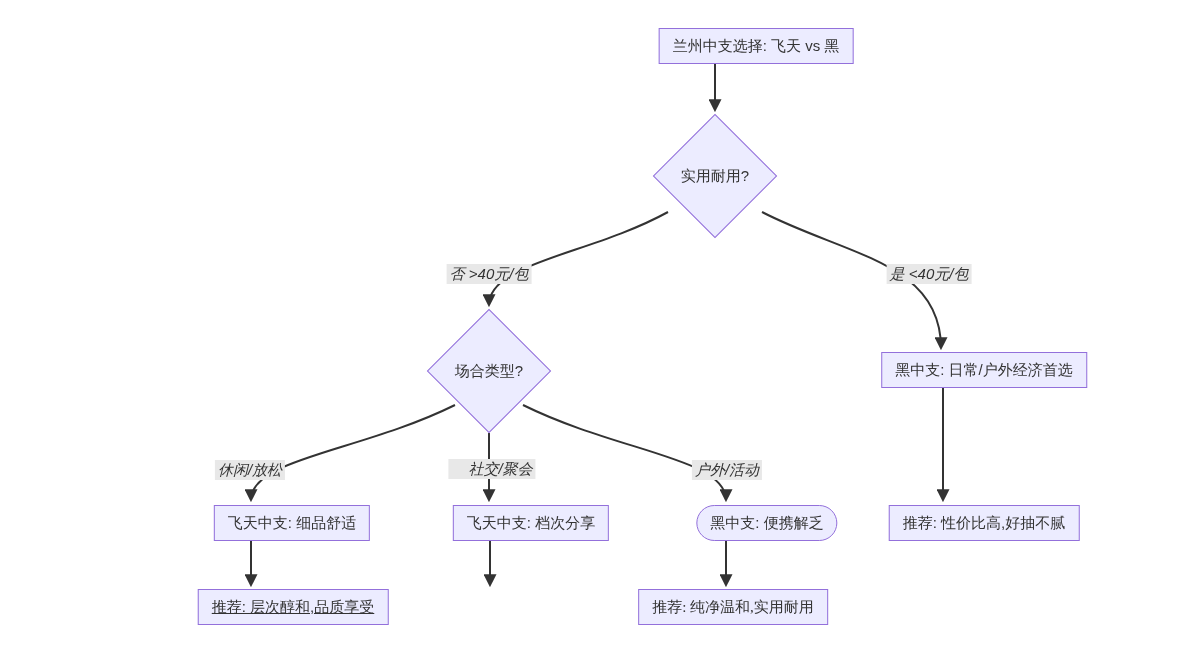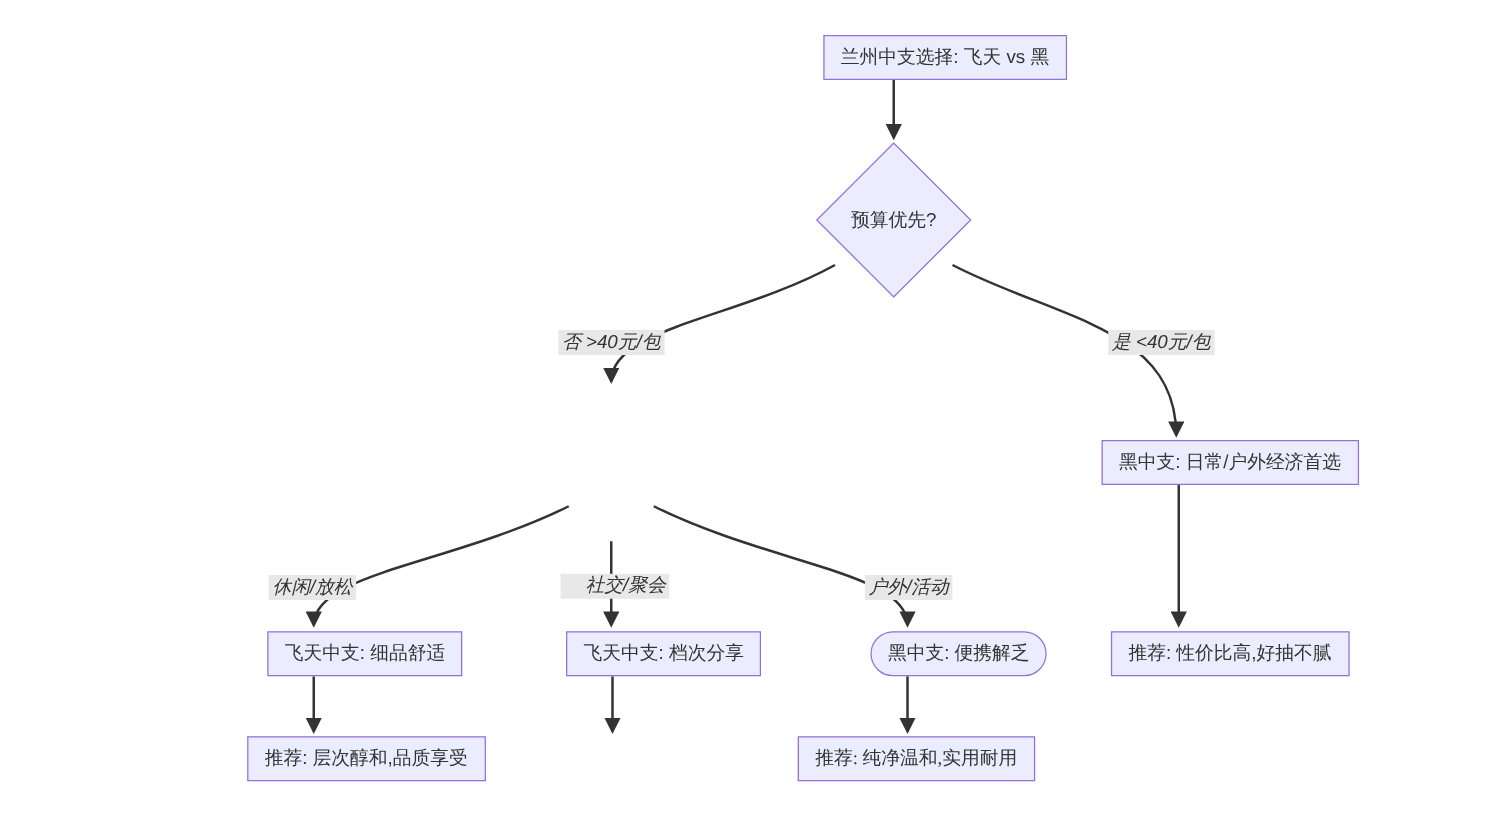--- a/index.html
+++ b/index.html
@@ -60,33 +60,37 @@
     <path class="edge-path" marker-end="url(#arrow)" d="M943,387 L943,500"></path>
     <path class="edge-path" marker-end="url(#arrow)" d="M251,541 L251,585"></path>
     <path class="edge-path" marker-end="url(#arrow)" d="M490,541 L490,585"></path>
     <path class="edge-path" marker-end="url(#arrow)" d="M726,541 L726,585"></path>
   </svg>
 
   <div class="node" style="left:715px; top:28px;">兰州中支选择: 飞天 vs 黑</div>
 
   <div class="diamond" style="left:715px; top:114px;">
     <div class="shape"></div>
-    <div class="dlabel">预算优先?</div>
+    <div class="dlabel">实用耐用?</div>
   </div>
 
+  <div class="diamond" style="left:489px; top:309px;">
+    <div class="shape"></div>
+    <div class="dlabel">场合类型?</div>
+  </div>
 
   <div class="edge-label" style="left:489px; top:274px;">否 &gt;40元/包</div>
   <div class="edge-label" style="left:929px; top:274px;">是 &lt;40元/包</div>
   <div class="edge-label" style="left:250px; top:470px;">休闲/放松</div>
   <div class="edge-label" style="left:492px; top:469px;padding-left:20px;">社交/聚会</div>
   <div class="edge-label" style="left:727px; top:470px;">户外/活动</div>
 
   <div class="node" style="left:943px; top:352px;">黑中支: 日常/户外经济首选</div>
 
   <div class="node" style="left:251px; top:505px;">飞天中支: 细品舒适</div>
   <div class="node" style="left:490px; top:505px;">飞天中支: 档次分享</div>
   <div class="node" style="left:726px; top:505px;border-radius:18px;">黑中支: 便携解乏</div>
   <div class="node" style="left:943px; top:505px;">推荐: 性价比高,好抽不腻</div>
 
-  <div class="node" style="left:252px; top:589px;">推荐: 层次醇和,品质享受</div>
+  <div class="node" style="left:252px; top:589px;text-decoration:underline;">推荐: 层次醇和,品质享受</div>
   <div class="node" style="left:692px; top:589px;font-family:Liberation Serif, serif;">推荐: 纯净温和,实用耐用</div>
 
 </div>
 
 </body></html>

